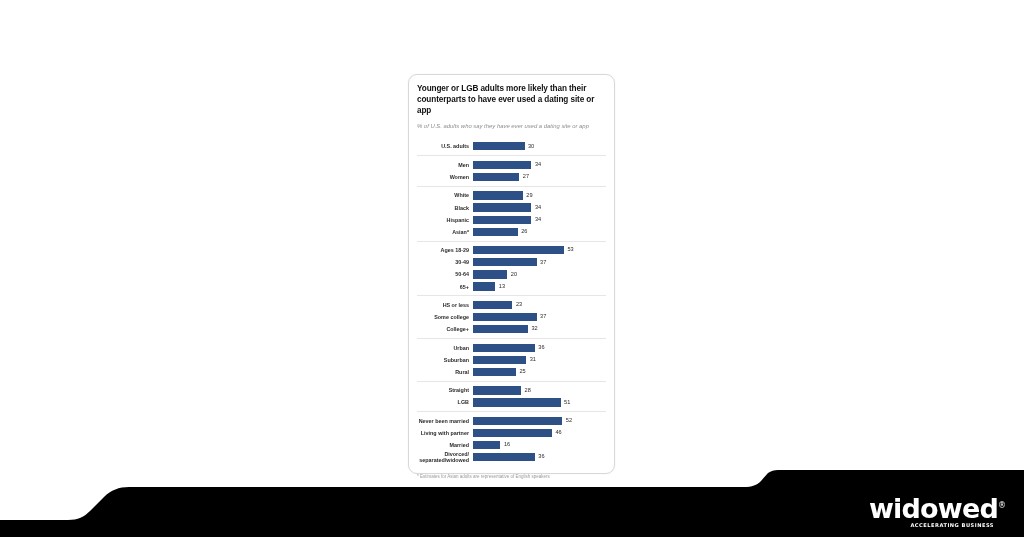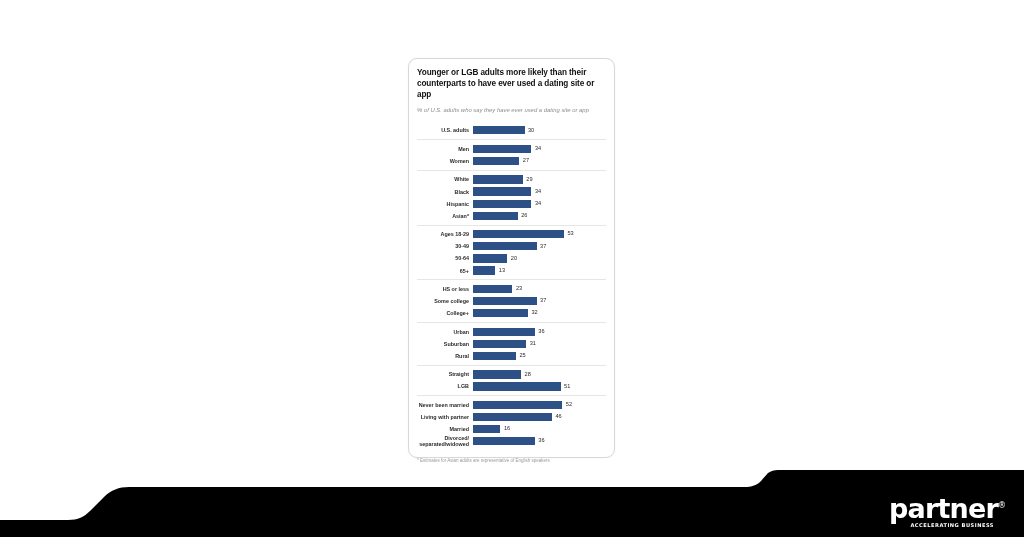--- a/index.html
+++ b/index.html
@@ -13,21 +13,21 @@
     background: #ffffff;
     font-family: "Liberation Sans", sans-serif;
     position: relative;
     overflow: hidden;
   }
 
   
   #chart-card {
     position: absolute;
     left: 408px;
-    top: 58px;
+    top: 74px;
     width: 207px;
     height: 400px;
     background: #ffffff;
     border: 1px solid #d8d8d8;
     border-radius: 9px;
     box-sizing: border-box;
     padding: 9px 8px 4px 8px;
     box-shadow: 0 0 2px rgba(0,0,0,0.05);
   }
 
@@ -354,17 +354,17 @@
              L 104,27
              C 111,20 119,17 129,17
              L 744,17
              C 752,17 757,15 761,11
              L 768,3
              C 771,1 774,0 778,0
              L 1024,0 Z" fill="#000000"></path>
   </svg>
   <div id="brand-lockup">
     <div id="brand-wordmark">
-      <span>partner</span><span id="brand-tm">®</span>
+      <span>widowed</span><span id="brand-tm">®</span>
     </div>
     <div id="brand-tagline">ACCELERATING BUSINESS</div>
   </div>
 </div>
 
 </body></html>

